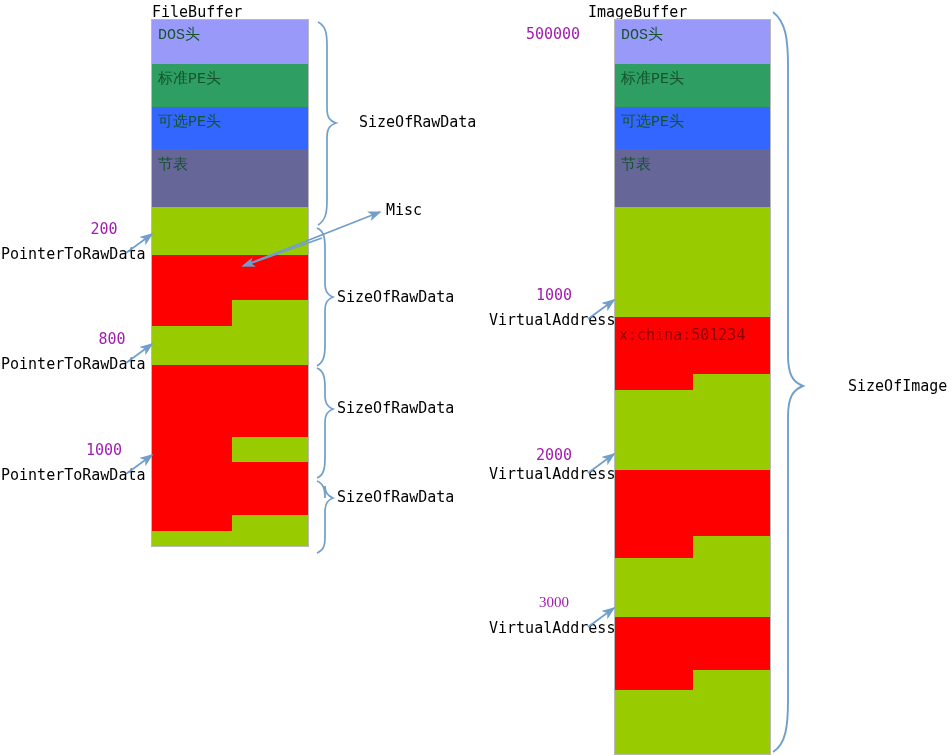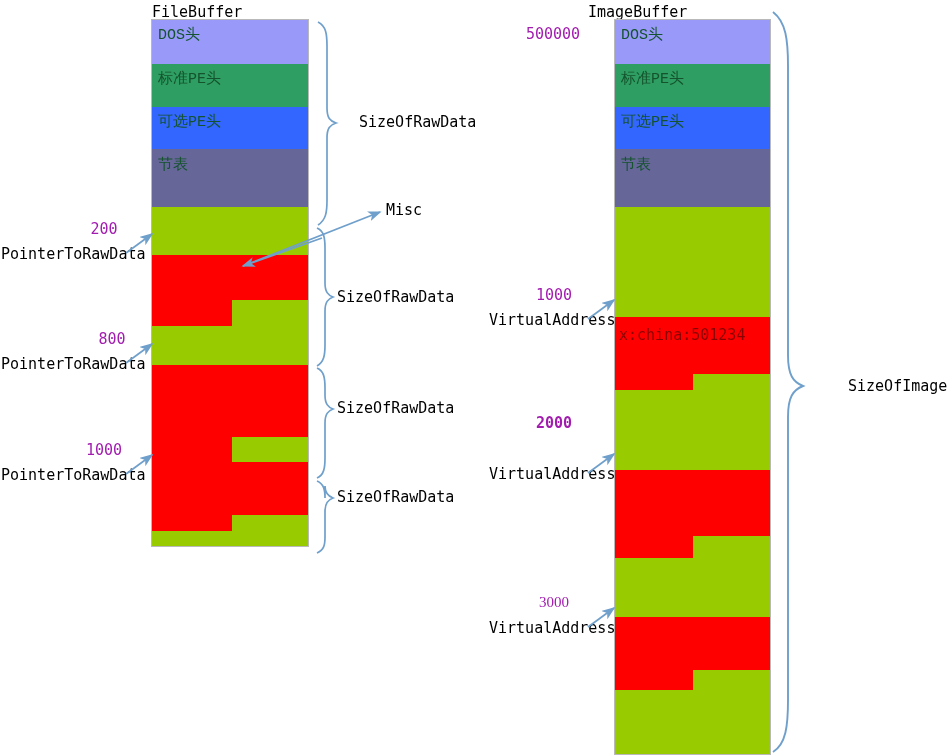--- a/index.html
+++ b/index.html
@@ -158,21 +158,21 @@
   <div class="seg-label" style="left:621px; top:25px;">DOS头</div>
   <div class="seg-label" style="left:621px; top:69px;">标准PE头</div>
   <div class="seg-label" style="left:621px; top:112px;">可选PE头</div>
   <div class="seg-label" style="left:621px; top:155px;">节表</div>
 
   <div class="num-label" style="left:498px; top:25px; width:110px;">500000</div>
 
   <div class="num-label" style="left:500px; top:286px; width:108px;">1000</div>
   <div class="ptr-label" style="left:489px; top:311px;">VirtualAddress</div>
 
-  <div class="num-label" style="left:500px; top:414px; width:108px;font-weight:bold;">2000</div>
+  <div class="num-label" style="left:500px; top:446px; width:108px;">2000</div>
   <div class="ptr-label" style="left:489px; top:465px;">VirtualAddress</div>
 
   <div class="num-label" style="left:500px; top:594px; width:108px;font-family:Liberation Serif, serif;">3000</div>
   <div class="ptr-label" style="left:489px; top:619px;">VirtualAddress</div>
 
   <div class="inner-note" style="left:619px; top:326px;">x:china:501234</div>
 
   <div class="brace-label" style="left:848px; top:377px;">SizeOfImage</div>
 
   <svg class="overlay" viewBox="0 0 952 755">

